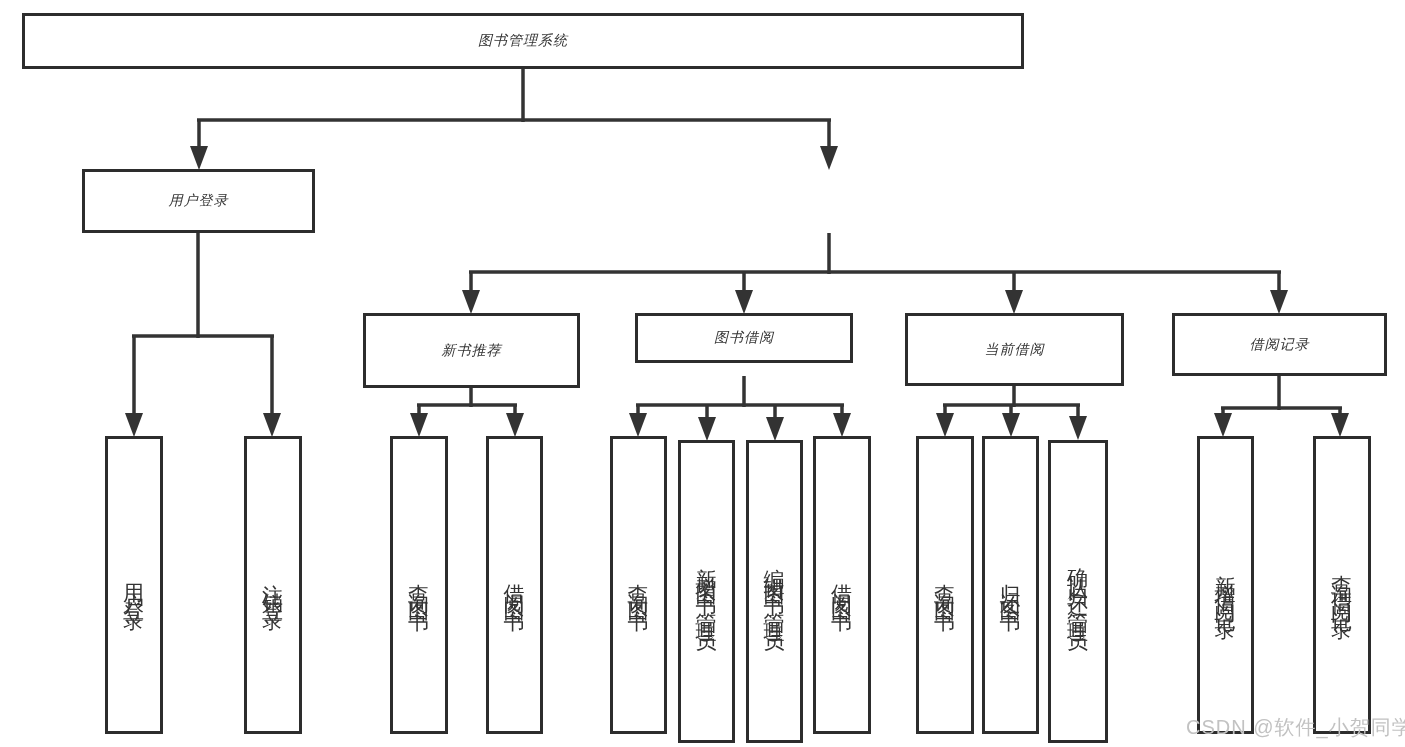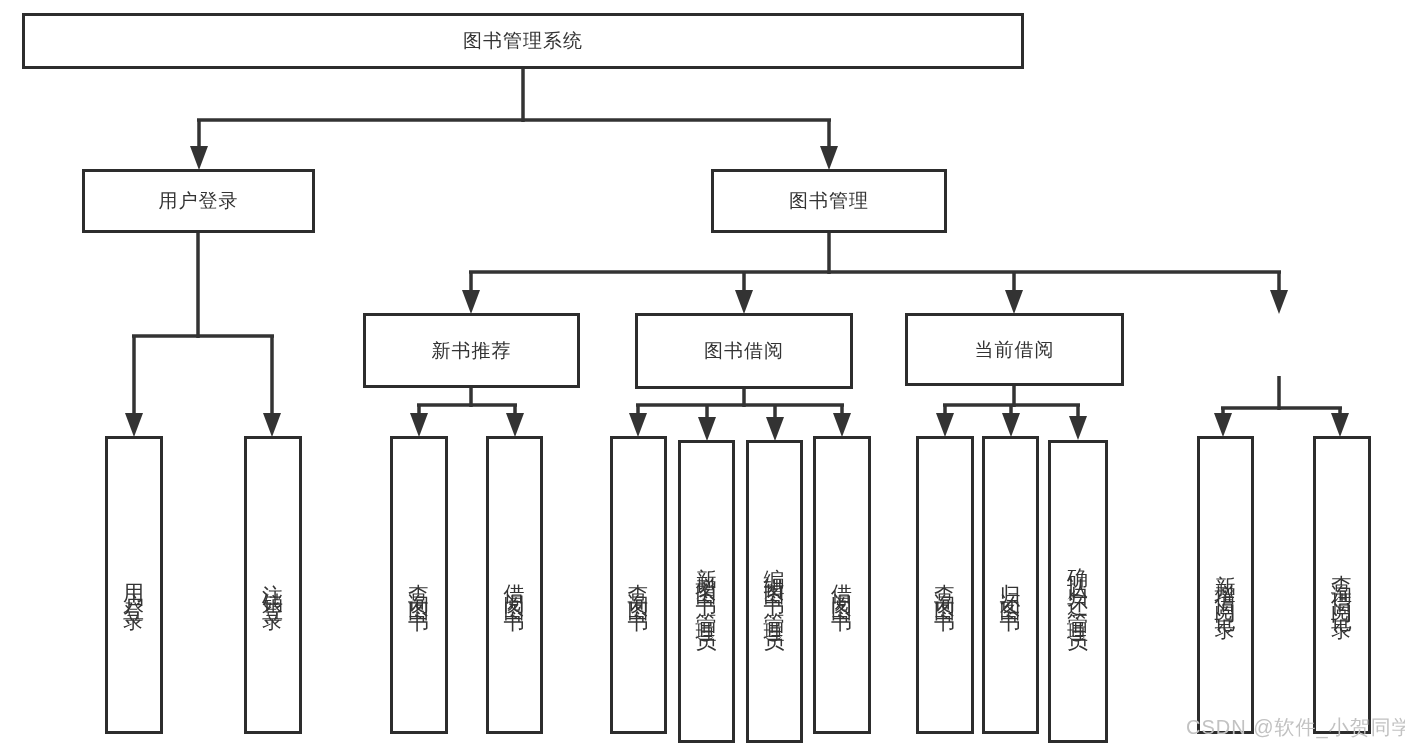--- a/index.html
+++ b/index.html
@@ -32,23 +32,24 @@
     position:absolute;
     box-sizing:border-box;
     border:3px solid var(--border);
     background:#ffffff;
     display:flex;
     align-items:center;
     justify-content:center;
     color:var(--text);
   }
   .box.h span{
-    font-size:19px;
+    font-size:14px;
     letter-spacing:1px;
     white-space:nowrap;
+    font-style:italic;
   }
   .box.v span{
     writing-mode:vertical-rl;
     text-orientation:mixed;
     font-size:21px;
     letter-spacing:9px;
     line-height:1;
   }
   #watermark{
     position:absolute;
@@ -132,33 +133,33 @@
     </g>
   </svg>
 
   <div class="box h" style="left:22px;top:13px;width:1002px;height:56px">
     <span>图书管理系统</span>
   </div>
 
   <div class="box h" style="left:82px;top:169px;width:233px;height:64px">
     <span>用户登录</span>
   </div>
-  <div class="box h" style="left:711px;top:169px;width:236px;height:64px">
-    <span>图书管理</span>
-  </div>
 
   <div class="box h" style="left:363px;top:313px;width:217px;height:75px">
     <span>新书推荐</span>
   </div>
-  <div class="box h" style="left:635px;top:313px;width:218px;height:76px">
+  <div class="box h" style="left:635px;top:313px;width:218px;height:50px">
     <span>图书借阅</span>
   </div>
   <div class="box h" style="left:905px;top:313px;width:219px;height:73px">
     <span>当前借阅</span>
   </div>
+  <div class="box h" style="left:1172px;top:313px;width:215px;height:63px">
+    <span>借阅记录</span>
+  </div>
 
   <div class="box v" style="left:105px;top:436px;width:58px;height:298px">
     <span>用户登录</span>
   </div>
   <div class="box v" style="left:244px;top:436px;width:58px;height:298px">
     <span>注销登录</span>
   </div>
 
   <div class="box v" style="left:390px;top:436px;width:58px;height:298px">
     <span>查询图书</span>

